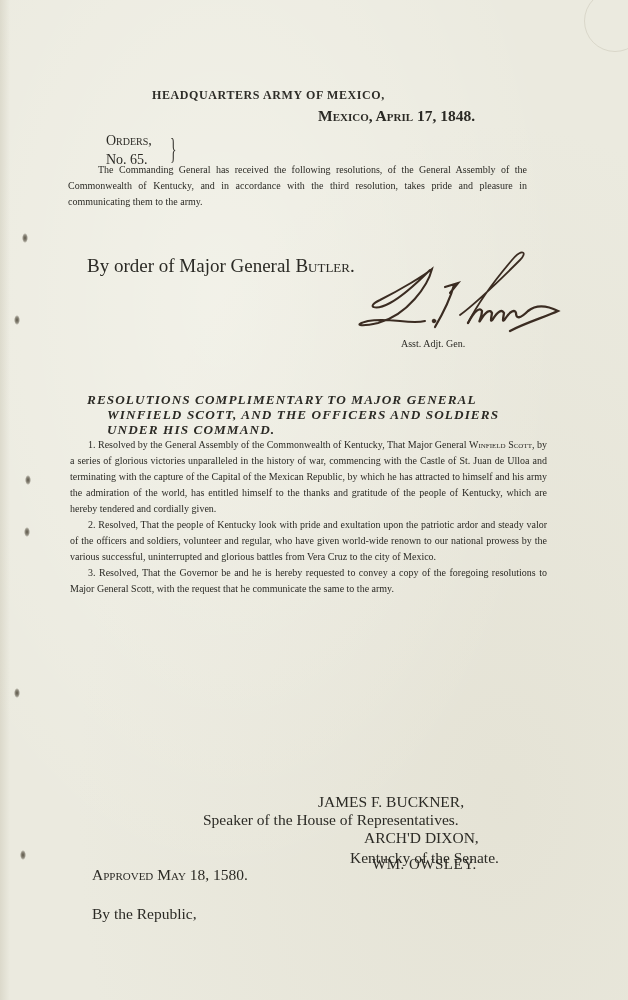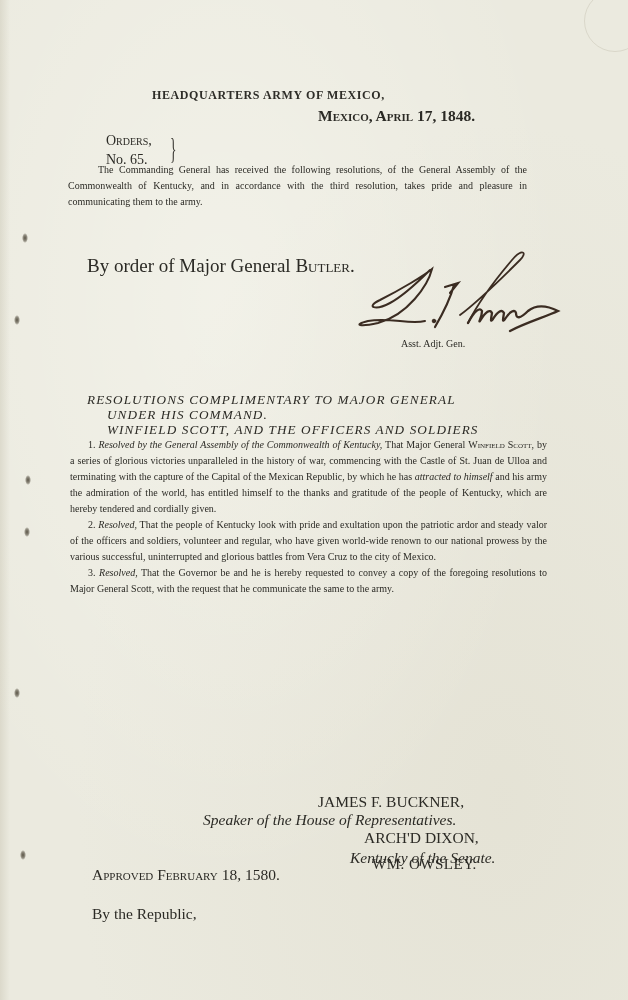--- a/index.html
+++ b/index.html
@@ -39,28 +39,28 @@
   .orders { left: 106px; top: 131px; font-size: 14px; line-height: 19px; }
   .brace { left: 170px; top: 130px; font-size: 30px; line-height: 36px; color: #3a3833; font-weight: 100; transform: scaleX(0.45); transform-origin: left top; }
   .para {
     position: absolute; font-size: 10px; line-height: 16px; text-align: justify;
   }
   .intro { left: 68px; top: 162px; width: 459px; text-indent: 30px; }
   .by-order { left: 87px; top: 255px; font-size: 19px; }
   .asst { left: 401px; top: 338px; font-size: 10px; }
   .sig { position: absolute; left: 350px; top: 245px; width: 220px; height: 100px; }
   .res-title {
-    left: 87px; top: 393px; font-size: 13.2px; line-height: 14.8px; font-style: italic; font-weight: normal;
+    left: 87px; top: 393px; font-size: 13.2px; line-height: 14.8px; font-style: italic; font-weight: bold;
     letter-spacing: 1.1px; white-space: normal; width: 460px; text-align: justify;
   }
   .res-title .l2 { padding-left: 20px; display: block; }
   .body-text { left: 70px; top: 437px; width: 477px; }
   .body-text p { margin: 0; text-indent: 18px; }
   .sig-block { position: absolute; font-size: 15.5px; white-space: nowrap; }
-  .it { font-style: italic; }
+  .it { }
 </style>
 </head>
 <body>
 
 <div class="page">
   <div class="edge-left"></div>
   <div class="stamp"></div>
   <div class="stitch" style="top:233px"></div>
   <div class="stitch" style="top:315px;left:14px"></div>
   <div class="stitch" style="top:475px;left:25px"></div>
@@ -90,22 +90,22 @@
       <path d="M95 42 L 108 38 L 100 48 M104 40 C 100 55, 92 70, 85 82" stroke-width="2.2"></path>
       <path d="M110 70 C 130 55, 150 35, 170 15 C 178 7, 172 3, 162 15 C 145 35, 128 58, 118 78" stroke-width="1.8"></path>
       <path d="M118 78 C 125 65, 130 62, 132 66 C 132 72, 128 78, 130 76 C 136 66, 140 64, 142 68 C 141 74, 140 78, 143 74 C 148 66, 152 64, 154 68 C 153 74, 152 78, 155 74 C 160 66, 165 64, 166 68 C 166 74, 170 74, 178 66 C 188 58, 200 62, 208 66 C 195 72, 175 78, 160 86" stroke-width="2.3"></path>
     </g>
   </svg>
 
   <div class="abs asst">Asst. Adjt. Gen.</div>
 
   <div class="abs res-title">
     <span>RESOLUTIONS COMPLIMENTARY TO MAJOR GENERAL</span>
+    <span class="l2">WINFIELD SCOTT, AND THE OFFICERS AND SOLDIERS</span>
     <span class="l2">UNDER HIS COMMAND.</span>
-    <span class="l2">WINFIELD SCOTT, AND THE OFFICERS AND SOLDIERS</span>
   </div>
 
   <div class="para body-text">
     <p>
       <span>1.</span>
       <span class="it">Resolved by the General Assembly of the Commonwealth of Kentucky,</span><span> That Major General </span><span class="sc">Winfield Scott</span><span>, by a series of glorious victories unparalleled in the history of war, commencing with the Castle of St. Juan de Ulloa and terminating with the capture of the Capital of the Mexican Republic, by which he has </span><span class="it">attracted to himself</span><span> and his army the admiration of the world, has entitled himself to the thanks and gratitude of the people of Kentucky, which are hereby tendered and cordially given.</span>
     </p>
     <p>
       <span>2.</span>
       <span class="it">Resolved,</span><span> That the people of Kentucky look with pride and exultation upon the patriotic ardor and steady valor of the officers and soldiers, volunteer and regular, who have given world-wide renown to our national prowess by the various successful, uninterrupted and glorious battles from Vera Cruz to the city of Mexico.</span>
@@ -114,17 +114,17 @@
       <span>3.</span>
       <span class="it">Resolved,</span><span> That the Governor be and he is hereby requested to convey a copy of the foregoing resolutions to Major General Scott, with the request that he communicate the same to the army.</span>
     </p>
   </div>
 
   <div class="sig-block it" style="left:203px;top:811px">Speaker of the House of Representatives.</div>
   <div class="sig-block" style="left:318px;top:793px">JAMES F. BUCKNER,</div>
   <div class="sig-block" style="left:364px;top:829px">ARCH'D DIXON,</div>
   <div class="sig-block it" style="left:350px;top:849px">Kentucky of the Senate.</div>
   <div class="sig-block" style="left:92px;top:866px">
-    <span class="sc">Approved February</span><span> 18, 1580.</span>
+    <span class="sc">Approved May</span><span> 18, 1580.</span>
   </div>
   <div class="sig-block" style="left:372px;top:856px;font-size:15px;letter-spacing:0.5px">WM. OWSLEY.</div>
   <div class="sig-block" style="left:92px;top:905px">By the Republic,</div>
 </div>
 
 </body></html>

